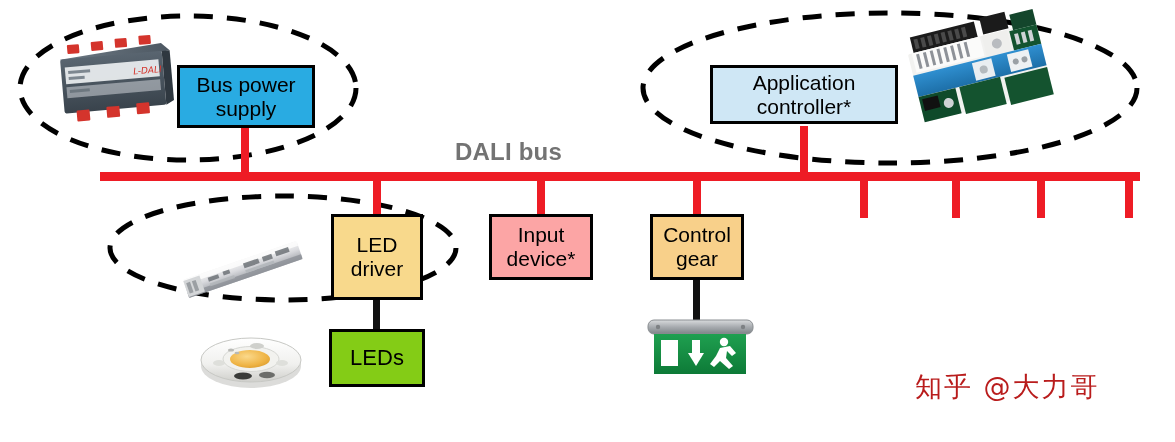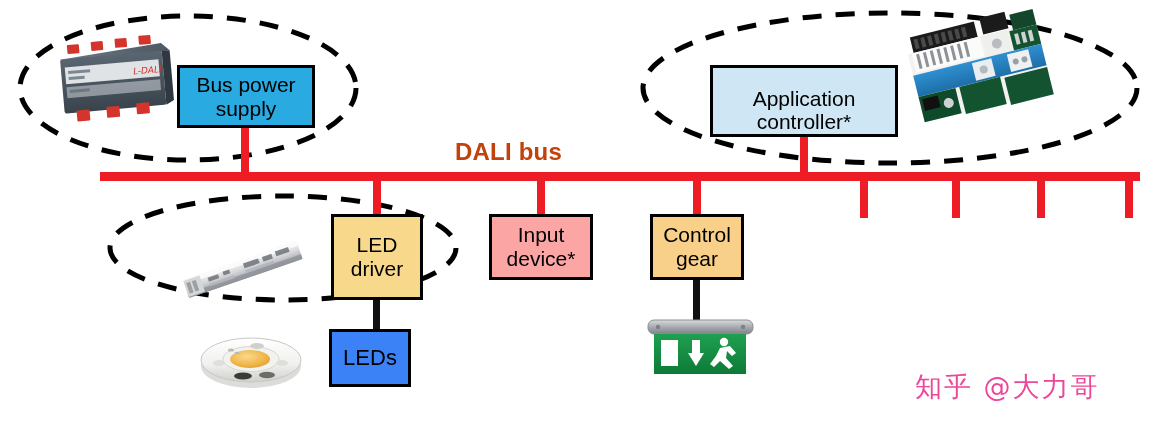--- a/index.html
+++ b/index.html
@@ -40,64 +40,63 @@
   .node-label {
     display: block;
     white-space: pre-line;
   }
   #box-bus-power-supply {
     left: 177px; top: 65px; width: 138px; height: 63px;
     background: #29ABE2;
     font-size: 21px;
   }
   #box-application-controller {
-    left: 710px; top: 65px; width: 188px; height: 72px;
+    left: 710px; top: 65px; width: 188px; height: 59px;
     background: #CFE7F5;
     font-size: 21px;
-    align-items: flex-end;
   }
   #box-led-driver {
     left: 331px; top: 214px; width: 92px; height: 86px;
     background: #F8D98C;
     font-size: 21px;
   }
   #box-input-device {
     left: 489px; top: 214px; width: 104px; height: 66px;
     background: #fca5a5;
     font-size: 21px;
   }
   #box-control-gear {
     left: 650px; top: 214px; width: 94px; height: 66px;
     background: #F8D08A;
     font-size: 21px;
     justify-content: center;
   }
   #box-leds {
-    left: 329px; top: 329px; width: 82px; height: 58px;
-    background: #3b82f6;
+    left: 329px; top: 329px; width: 96px; height: 58px;
+    background: #84cc16;
     font-size: 22px;
   }
   .dali-bus-label {
     position: absolute;
     left: 455px;
     top: 138px;
     font-size: 24px;
     font-weight: bold;
-    color: #c2410c;
+    color: #737373;
     letter-spacing: 0.2px;
     z-index: 5;
     white-space: nowrap;
     font-family: "Liberation Sans", sans-serif;
   }
   .watermark {
     position: absolute;
     left: 915px;
     top: 369px;
     font-size: 27px;
-    color: #ec4899;
+    color: #b91c1c;
     letter-spacing: 2px;
     white-space: nowrap;
     z-index: 9;
     font-family: "DejaVu Sans", sans-serif;
   }
 </style>
 </head>
 <body>
 
 <div id="diagram-root">

